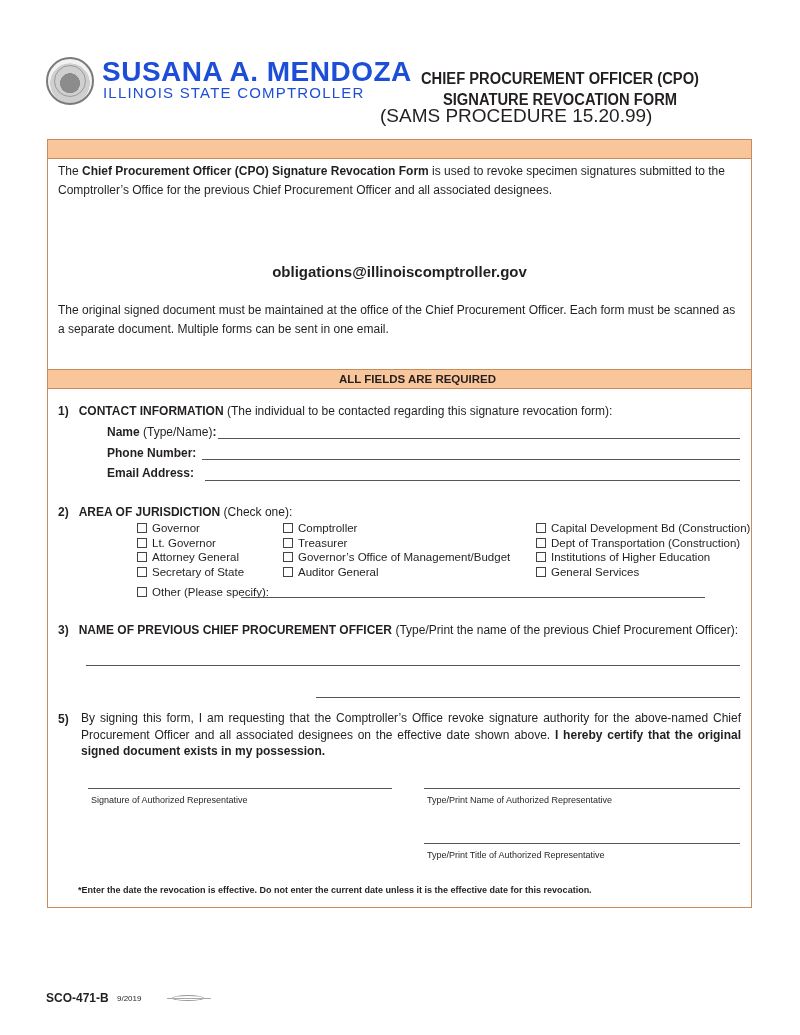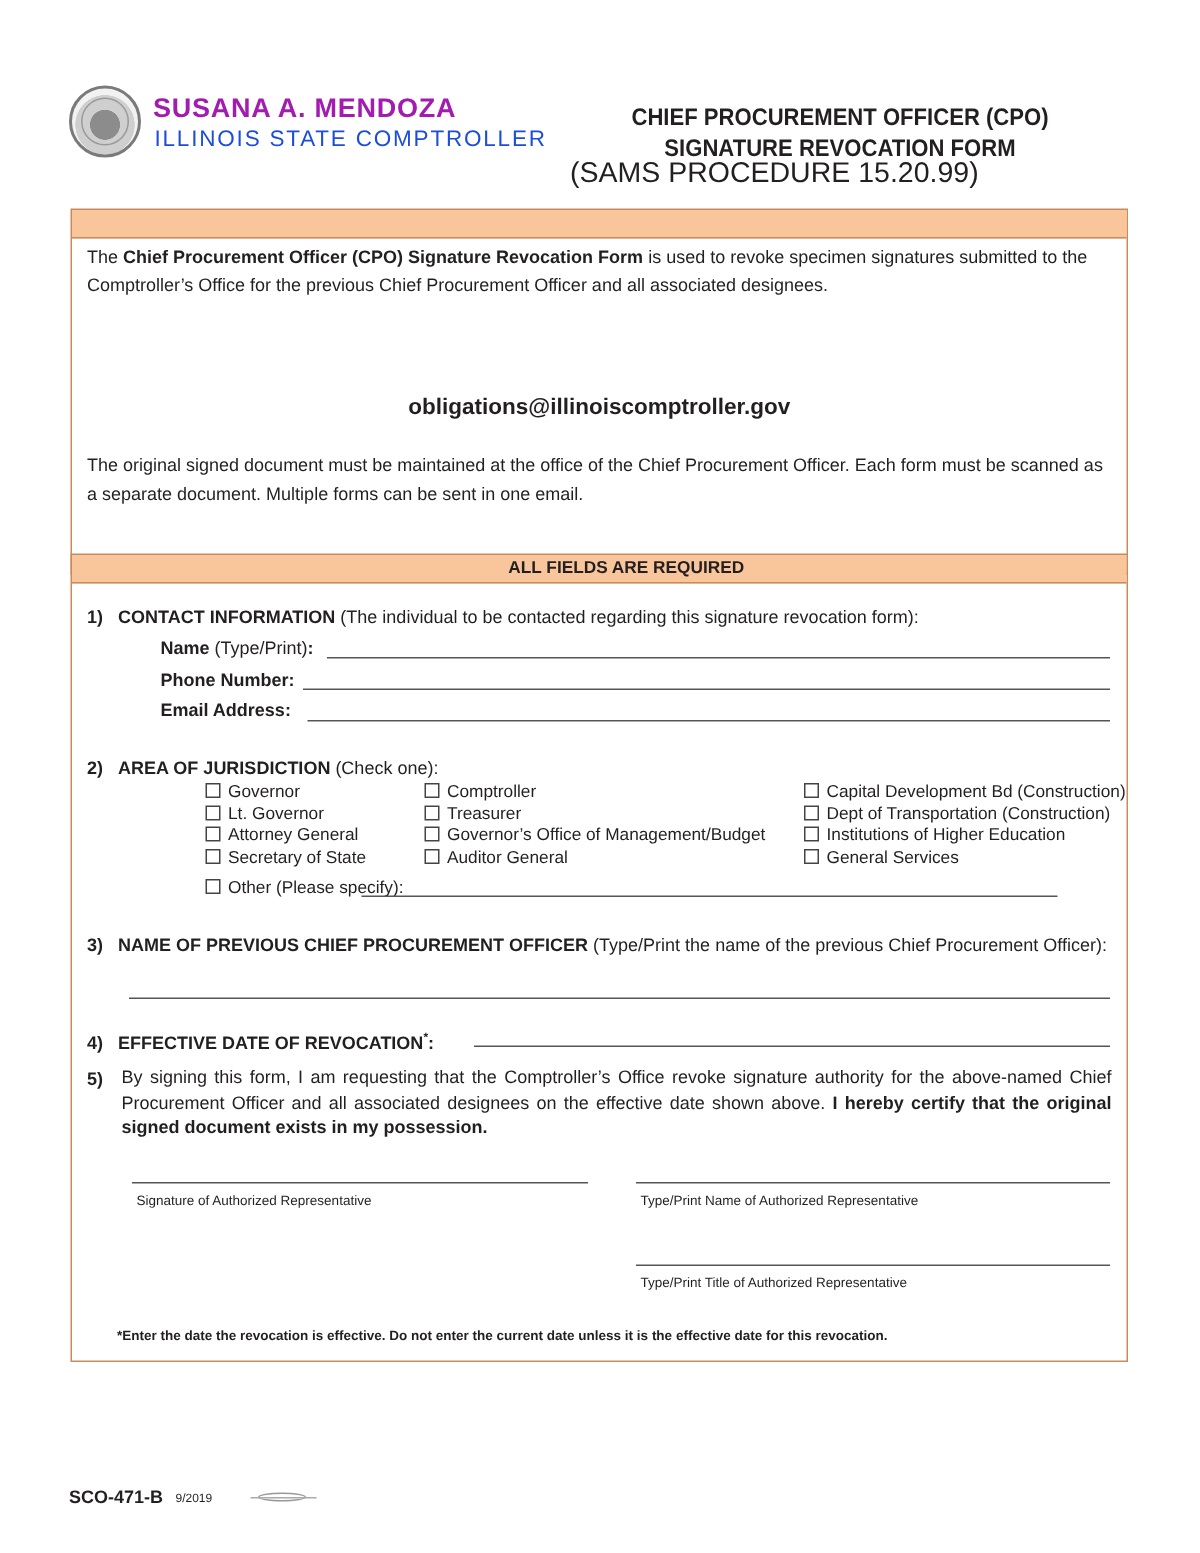--- a/index.html
+++ b/index.html
@@ -2,21 +2,21 @@
 <html><head>
 <meta charset="utf-8">
 <style>
   html, body { margin: 0; padding: 0; background: #ffffff; }
   body { width: 800px; height: 1035px; position: relative; font-family: "Liberation Sans", sans-serif; color: #231f20; overflow: hidden; }
   .abs { position: absolute; }
 
   
   .seal { left: 46px; top: 57px; width: 48px; height: 48px; border-radius: 50%; border: 2px solid #7a7a7a; box-sizing: border-box; background: radial-gradient(circle at 50% 55%, #8c8c8c 0 30%, #cfcfcf 31% 60%, #f2f2f2 61% 100%); }
   .seal-inner { position:absolute; left:6px; top:6px; width:32px; height:32px; border-radius:50%; border:1px solid #9a9a9a; box-sizing:border-box; }
-  .comptroller-name { left: 102px; top: 60px; font-size: 18px; font-weight: bold; letter-spacing: 0.5px; color: #a21caf; line-height: 24px; }
+  .comptroller-name { left: 102px; top: 60px; font-size: 28px; font-weight: bold; letter-spacing: 0.5px; color: #1d4ed8; line-height: 24px; }
   .comptroller-title { left: 103px; top: 84px; font-size: 15px; letter-spacing: 1.2px; color: #1d4ed8; line-height: 17px; }
   .form-title { left: 380px; top: 68px; width: 360px; text-align: center; font-size: 16px; font-weight: bold; line-height: 21px; transform: scaleX(0.92); transform-origin: center; }
   .form-subtitle { left: 380px; top: 108px; width: 360px; text-align: left; font-size: 19px; line-height: 16px; }
 
   
   .box { left: 47px; width: 705px; border: 1.5px solid #c98b5a; box-sizing: border-box; }
   .box-head { background: #f9c59b; border-bottom: 1.5px solid #c98b5a; height: 18px; text-align: center; font-size: 11.5px; font-weight: bold; line-height: 18px; padding-left: 36px; }
   .intro-box { top: 139px; height: 244px; }
   .fields-box { top: 369px; height: 539px; }
 
@@ -56,21 +56,21 @@
   <p class="t" style="top:161px;">The original signed document must be maintained at the office of the Chief Procurement Officer. Each form must be scanned as a separate document. Multiple forms can be sent in one email.</p>
 </div>
 
 <div class="abs box fields-box">
   <div class="box-head">ALL FIELDS ARE REQUIRED</div>
 
   <div class="row" style="left:10px; top:34px;">
     <span class="b">1)</span>&nbsp;&nbsp;
     <span class="b">CONTACT INFORMATION</span><span> (The individual to be contacted regarding this signature revocation form):</span>
   </div>
-  <div class="row" style="left:59px; top:55px;"><span class="b">Name</span><span> (Type/Print)</span><span class="b">:</span></div>
+  <div class="row" style="left:59px; top:55px;"><span class="b">Name</span><span> (Type/Name)</span><span class="b">:</span></div>
   <div class="line" style="left:170px; width:522px; top:68px;"></div>
   <div class="row b" style="left:59px; top:76px;">Phone Number:</div>
   <div class="line" style="left:154px; width:538px; top:89px;"></div>
   <div class="row b" style="left:59px; top:96px;">Email Address:</div>
   <div class="line" style="left:157px; width:535px; top:110px;"></div>
 
   <div class="row" style="left:10px; top:135px;">
     <span class="b">2)</span>&nbsp;&nbsp;
     <span class="b">AREA OF JURISDICTION</span><span> (Check one):</span>
   </div>
@@ -92,24 +92,20 @@
 
   <div class="opt" style="left:61px; top:215px;"><span class="cb"></span><span>Other (Please specify):</span></div>
   <div class="line" style="left:193px; width:464px; top:227px;"></div>
 
   <div class="row" style="left:10px; top:253px;">
     <span class="b">3)</span>&nbsp;&nbsp;
     <span class="b">NAME OF PREVIOUS CHIEF PROCUREMENT OFFICER</span><span> (Type/Print the name of the previous Chief Procurement Officer):</span>
   </div>
   <div class="line" style="left:38px; width:654px; top:295px;"></div>
 
-  <div class="row" style="left:10px; top:314px;">
-    <span class="b">4)</span>&nbsp;&nbsp;
-    <span class="b">EFFECTIVE DATE OF REVOCATION</span><sup class="b" style="font-size:8px;">*</sup><span class="b">:</span>
-  </div>
   <div class="line" style="left:268px; width:424px; top:327px;"></div>
 
   <div class="row b" style="left:10px; top:342px;">5)</div>
   <p class="t" style="left:33px; width:660px; top:340px; line-height:16.5px; text-align:justify;"><span>By signing this form, I am requesting that the Comptroller’s Office revoke signature authority for the above-named Chief Procurement Officer and all associated designees on the effective date shown above. </span><span class="b">I hereby certify that the original signed document exists in my possession.</span></p>
 
   <div class="line" style="left:40px; width:304px; top:418px;"></div>
   <div class="row small" style="left:43px; top:423px;">Signature of Authorized Representative</div>
   <div class="line" style="left:376px; width:316px; top:418px;"></div>
   <div class="row small" style="left:379px; top:423px;">Type/Print Name of Authorized Representative</div>
   <div class="line" style="left:376px; width:316px; top:473px;"></div>

